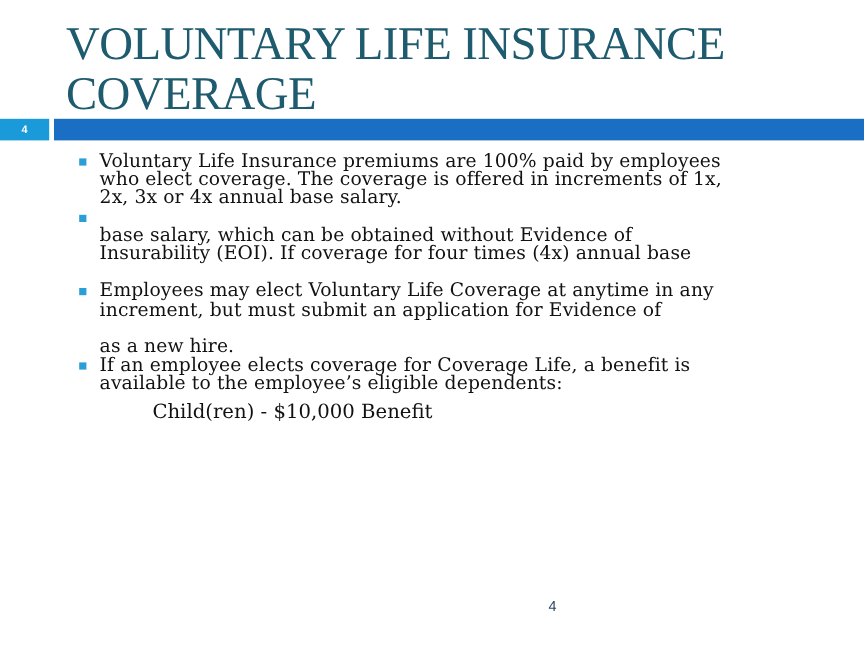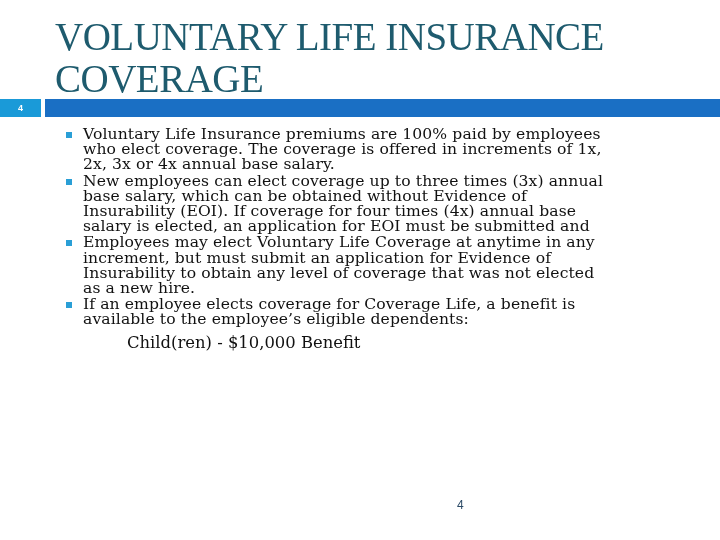--- a/index.html
+++ b/index.html
@@ -110,30 +110,30 @@
 
 <div class="content">
   <div class="bullet">
     <span class="marker"></span>
     <span>Voluntary Life Insurance premiums are 100% paid by employees</span><br>
     <span>who elect coverage.  The coverage is offered in increments of 1x,</span><br>
     <span>2x, 3x or 4x annual base salary.</span>
   </div>
   <div class="bullet">
     <span class="marker"></span>
-    <span>New employees can elect coverage up to three times (3x) annual</span><br>
+    <br>
     <span>base salary, which can be obtained without Evidence of</span><br>
     <span>Insurability (EOI). If coverage for four times (4x) annual base</span><br>
-    <span>salary is elected, an application for EOI must be submitted and</span><br>
+    <br>
   </div>
   <div class="bullet">
     <span class="marker"></span>
     <span>Employees may elect Voluntary Life Coverage at anytime in any</span><br>
     <span>increment, but must submit an application for Evidence of</span><br>
-    <span>Insurability to obtain any level of coverage that was not elected</span><br>
+    <br>
     <span>as a new hire.</span>
   </div>
   <div class="bullet">
     <span class="marker"></span>
     <span>If an employee elects coverage for Coverage Life, a benefit is</span><br>
     <span>available to the employee’s eligible dependents:</span>
   </div>
   <div class="sub-line">Child(ren) - $10,000 Benefit</div>
 </div>
 

